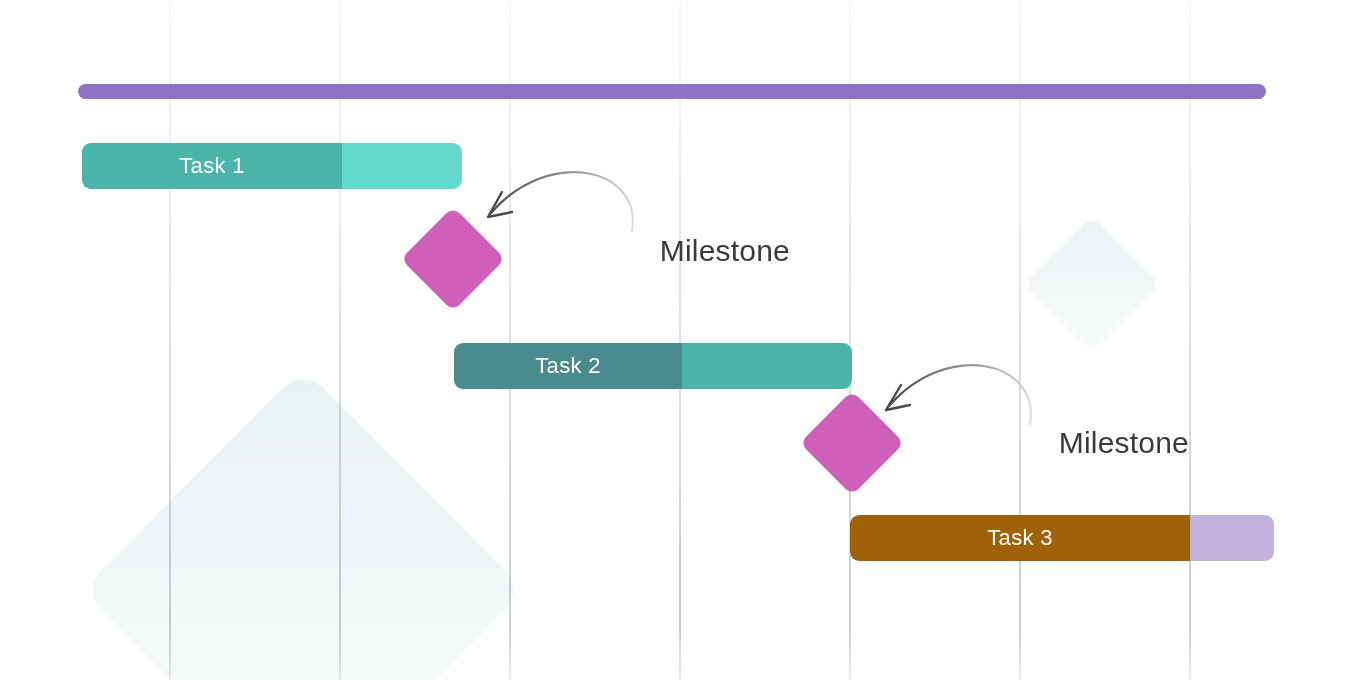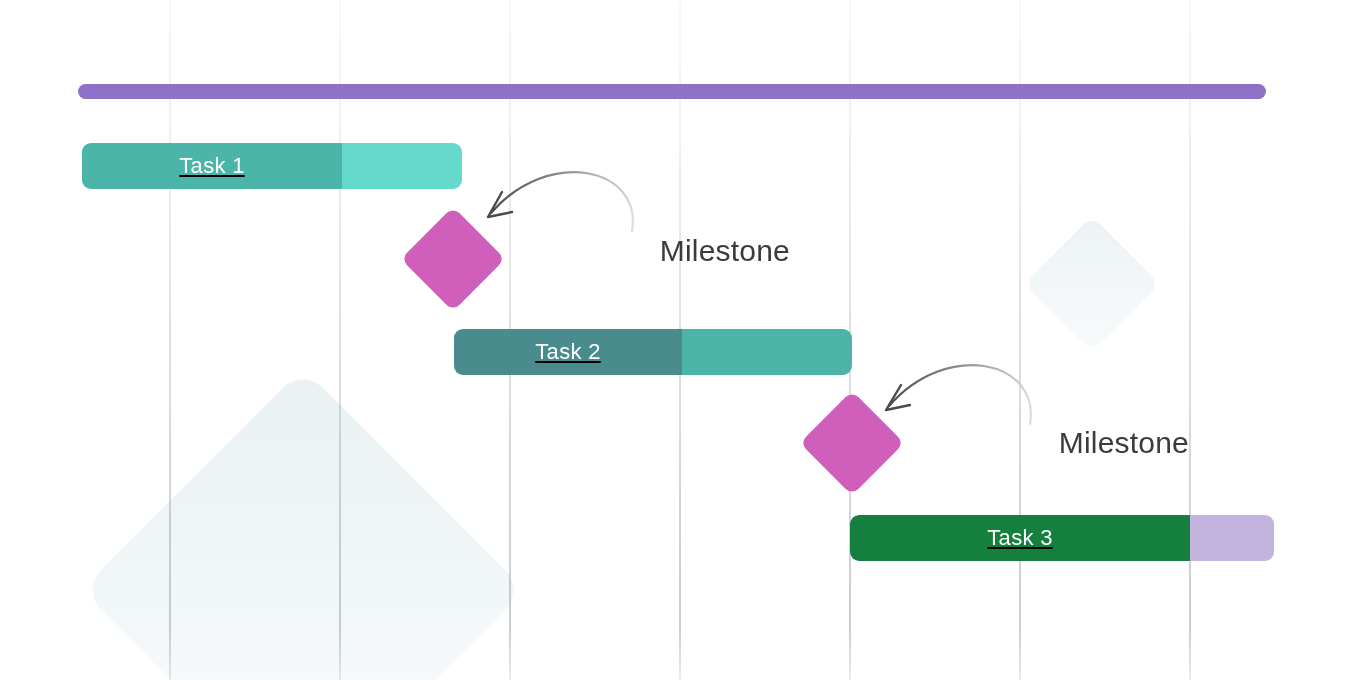--- a/index.html
+++ b/index.html
@@ -14,21 +14,21 @@
   .deco-small{left:1044px;top:236px;width:96px;height:96px;border-radius:12px;
     background:linear-gradient(135deg,#ecf2f4 0%,#f8fbfc 100%);}
   
   .gridline{position:absolute;top:0;bottom:0;width:2px;
     background:linear-gradient(to bottom,rgba(136,146,152,0.05) 0%,rgba(136,146,152,0.30) 55%,rgba(136,146,152,0.45) 92%,rgba(136,146,152,0.18) 100%);}
   .gl1{left:169px}.gl2{left:339px}.gl3{left:509px}.gl4{left:679px}
   .gl5{left:849px}.gl6{left:1019px}.gl7{left:1189px}
   
   .topbar{position:absolute;left:78px;top:84px;width:1188px;height:15px;border-radius:8px;}
   
-  .task{position:absolute;height:46px;border-radius:9px;overflow:hidden;text-decoration:underline;}
+  .task{position:absolute;height:46px;border-radius:9px;overflow:hidden;}
   .task-main{height:100%;display:flex;align-items:center;justify-content:center;
     border-radius:9px 0 0 9px;}
   .task-label{font-size:22px;line-height:1;letter-spacing:0.3px;}
   .task1{left:82px;top:143px;width:380px}
   .task1 .task-main{width:260px}
   .task2{left:454px;top:329px;width:398px}
   .task2 .task-main{width:228px}
   .task3{left:850px;top:515px;width:424px}
   .task3 .task-main{width:340px}
   
@@ -60,28 +60,28 @@
   <div class="gridline gl7"></div>
 
   <div class="topbar" style="background-color: rgb(141, 114, 200);"></div>
 
   <div class="task task1" style="background-color: rgb(102, 217, 205);">
     <div class="task-main" style="background-color: rgb(76, 181, 170);">
       <span class="task-label" style="color: rgb(255, 255, 255);">Task 1</span>
     </div>
   </div>
 
-  <div class="task task2" style="background-color: rgb(76, 180, 169);">
+  <div class="task task2" style="background-color: rgb(76, 180, 169); margin-top: 14px;">
     <div class="task-main" style="background-color: rgb(74, 139, 141);">
       <span class="task-label" style="color: rgb(255, 255, 255);">Task 2</span>
     </div>
   </div>
 
   <div class="task task3" style="background-color: rgb(195, 179, 223);">
-    <div class="task-main" style="background-color: #15803d;">
+    <div class="task-main" style="background-color: #a16207;">
       <span class="task-label" style="color: rgb(255, 255, 255);">Task 3</span>
     </div>
   </div>
 
   <div class="diamond d1" style="background-color: rgb(207, 95, 186);"></div>
   <div class="diamond d2" style="background-color: rgb(207, 95, 186);"></div>
 
   <div class="mlabel m1" style="color: rgb(59, 59, 59);">Milestone</div>
   <div class="mlabel m2" style="color: rgb(59, 59, 59);">Milestone</div>
 

